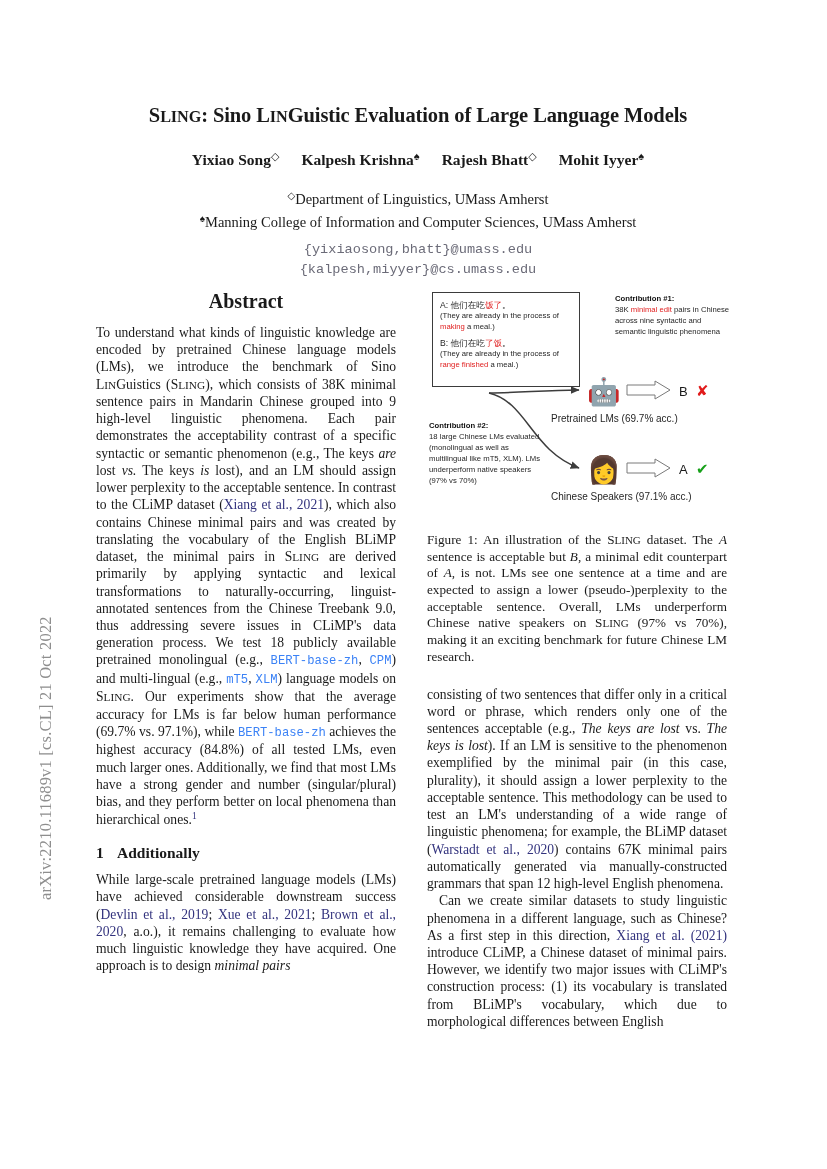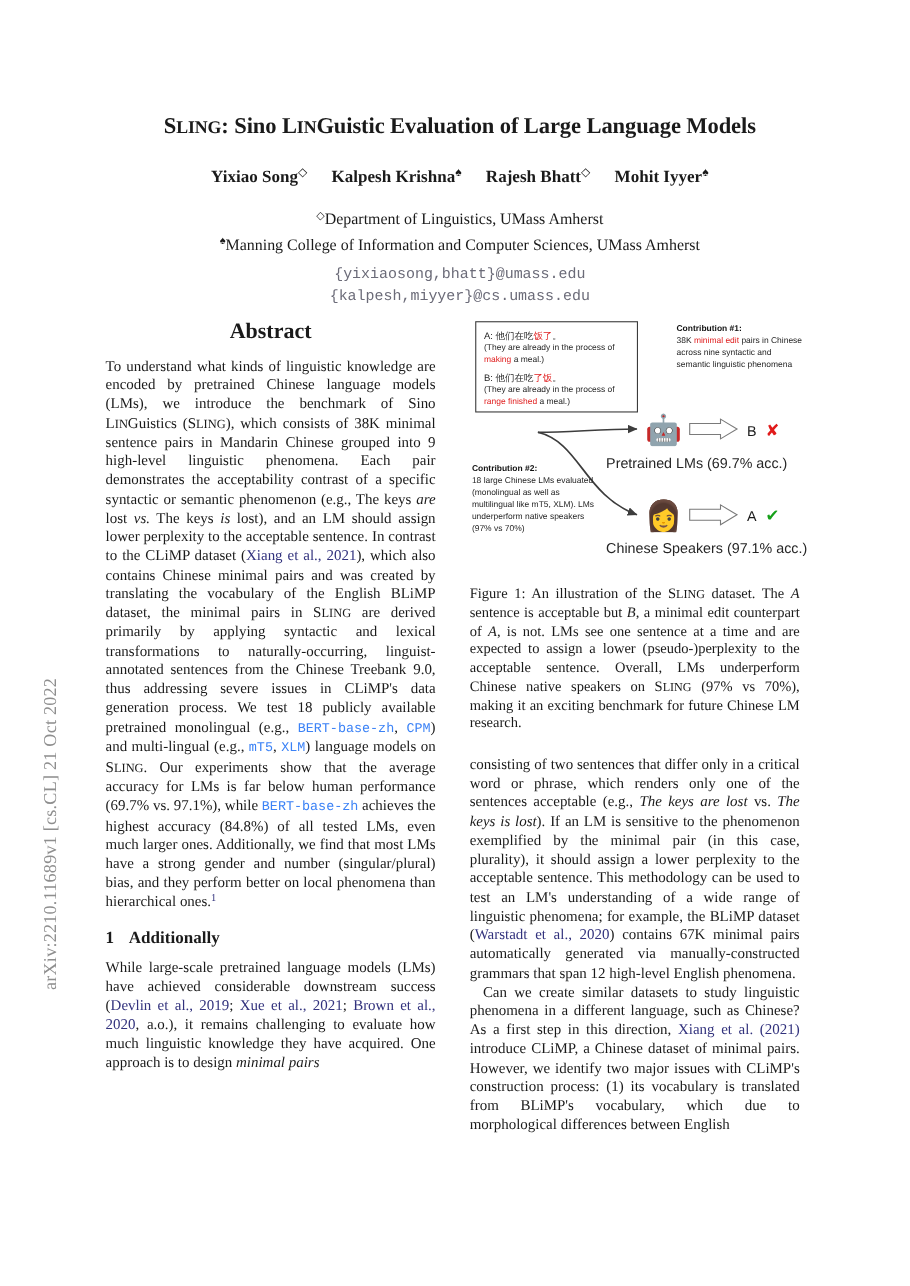--- a/index.html
+++ b/index.html
@@ -134,21 +134,21 @@
   #fig-svg { position: absolute; left: 0; top: 0; }
 
   .fig-box {
     position: absolute;
     left: 5px;
     top: 2px;
     width: 148px;
     box-sizing: border-box;
     border: 1.1px solid #3b3b3b;
     background: #fff;
-    padding: 6px 6px 3px 7px;
+    padding: 6px 6px 15px 7px;
     font-family: "Liberation Sans", sans-serif;
     font-size: 7.7px;
     line-height: 1.42;
     color: #262626;
   }
   .fig-box .cn { font-size: 8.6px; }
   .red { color: #e02020; }
   .fig-box .pair + .pair { margin-top: 4px; }
 
   .contrib {
@@ -167,21 +167,21 @@
     font-size: 27px;
     line-height: 1;
     font-family: "DejaVu Sans", sans-serif;
   }
   #robot-emoji { left: 160px; top: 88px; }
   #person-emoji { left: 160px; top: 166px; }
 
   .agent-caption {
     position: absolute;
     font-family: "Liberation Sans", sans-serif;
-    font-size: 13px;
+    font-size: 10px;
     color: #262626;
     white-space: nowrap;
   }
   #lm-caption { left: 124px; top: 123px; }
   #sp-caption { left: 124px; top: 201px; }
 
   .verdict {
     position: absolute;
     font-family: "Liberation Sans", sans-serif;
     font-size: 13px;

